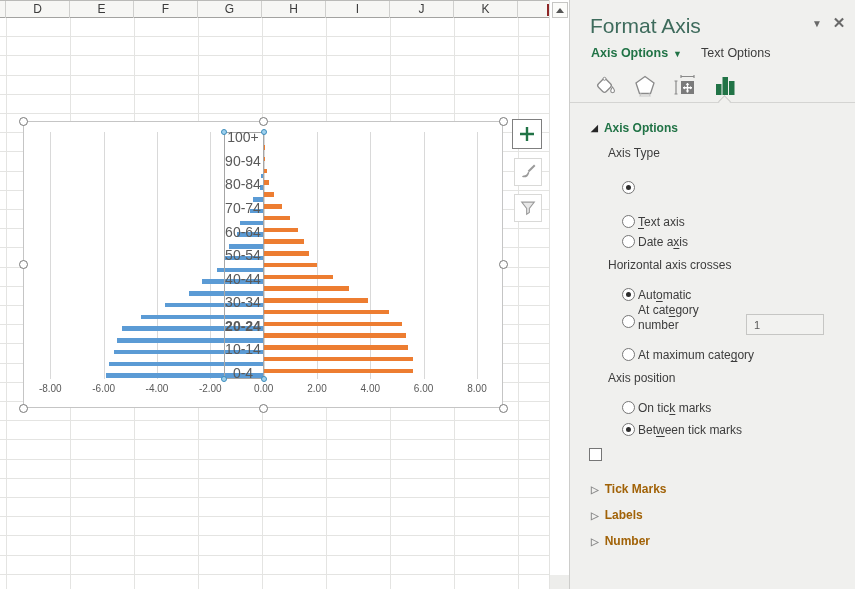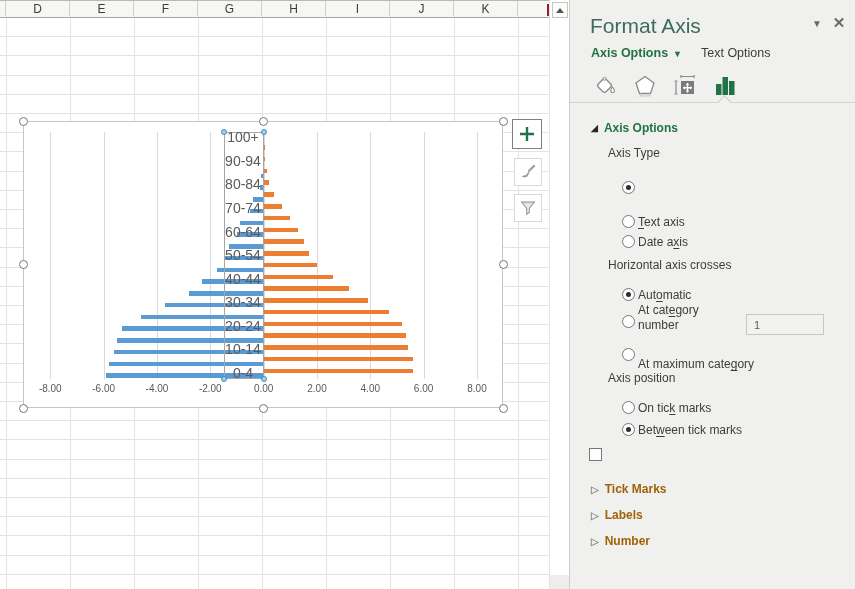--- a/index.html
+++ b/index.html
@@ -156,21 +156,21 @@
       <div class="tick-label" style="left: 59.7px;">-6.00</div>
       <div class="tick-label" style="left: 113px;">-4.00</div>
       <div class="tick-label" style="left: 166.3px;">-2.00</div>
       <div class="tick-label" style="left: 219.7px;">0.00</div>
       <div class="tick-label" style="left: 273px;">2.00</div>
       <div class="tick-label" style="left: 326.3px;">4.00</div>
       <div class="tick-label" style="left: 379.6px;">6.00</div>
       <div class="tick-label" style="left: 433px; text-align: center;">8.00</div>
       <div class="cat-label" style="top: 245.6px;">0-4</div>
       <div class="cat-label" style="top: 222.1px;">10-14</div>
-      <div class="cat-label" style="top: 198.6px;">20-24</div>
+      <div class="cat-label" style="top: 198.6px; font-weight: bold;">20-24</div>
       <div class="cat-label" style="top: 175px;">30-34</div>
       <div class="cat-label" style="top: 151.5px;">40-44</div>
       <div class="cat-label" style="top: 128px;">50-54</div>
       <div class="cat-label" style="top: 104.5px;">60-64</div>
       <div class="cat-label" style="top: 81px;">70-74</div>
       <div class="cat-label" style="top: 57.4px;">80-84</div>
       <div class="cat-label" style="top: 33.9px;">90-94</div>
       <div class="cat-label" style="top: 10.4px;">100+</div>
       <div class="axis-handle" style="left: 196.5px; top: 7px;"></div>
       <div class="axis-handle" style="left: 236.5px; top: 7px;"></div>
@@ -250,21 +250,21 @@
     <div class="grp-label" style="top:258px;">Horizontal axis crosses</div>
 
     <div class="rb checked" style="top:288px;"></div>
     <div class="rlabel" style="top:288px;"><span>Aut</span><span class="u">o</span><span>matic</span></div>
 
     <div class="rb" style="top:315px;"></div>
     <div class="rlabel" style="top:303px;width:95px;"><span>At cat</span><span class="u">e</span><span>gory number</span></div>
     <input class="num-input" readonly="" value="1" style="">
 
     <div class="rb" style="top:348px;"></div>
-    <div class="rlabel" style="top:357px;"><span>At maximum cate</span><span class="u">g</span><span>ory</span></div>
+    <div class="rlabel" style="top:348px;"><span>At maximum cate</span><span class="u">g</span><span>ory</span></div>
 
     <div class="grp-label" style="top:371px;">Axis position</div>
 
     <div class="rb" style="top:401px;"></div>
     <div class="rlabel" style="top:401px;"><span>On tic</span><span class="u">k</span><span> marks</span></div>
 
     <div class="rb checked" style="top:423px;"></div>
     <div class="rlabel" style="top:423px;"><span>Bet</span><span class="u">w</span><span>een tick marks</span></div>
 
     <div class="cbox" style="top:448px;"></div>

